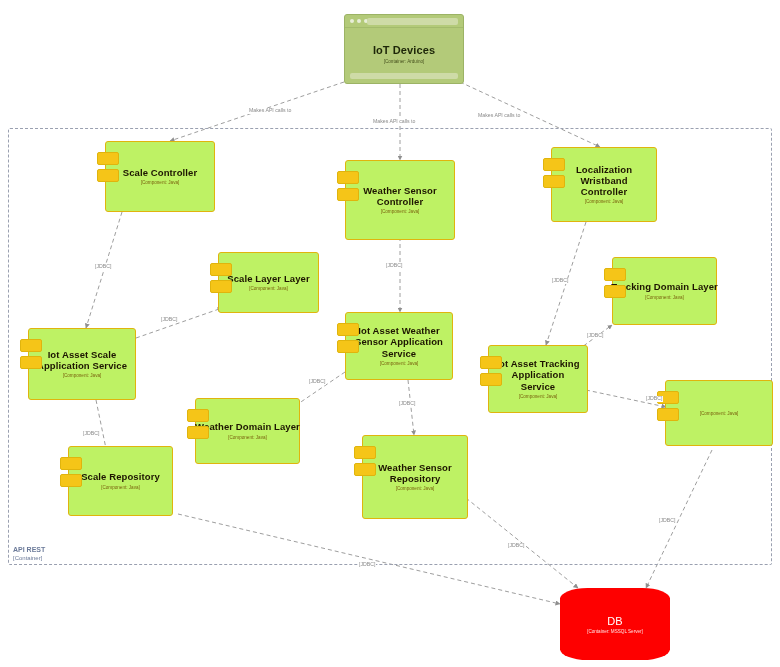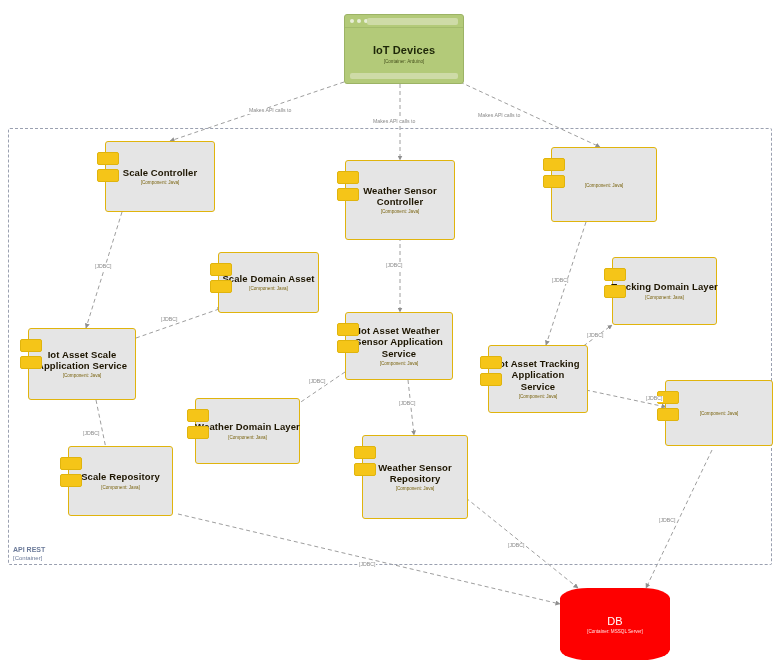--- a/index.html
+++ b/index.html
@@ -51,21 +51,21 @@
   .node .sub{
     font-size:4.6px;
     line-height:1.3;
     color:#6d5a12;
     margin-top:2px;
     white-space:nowrap;
   }
 
   
   .component{
-    background:#e5e5e5;
+    background:#bef264;
     border:1px solid #e0b40d;
     box-shadow:0 0 0 0 rgba(0,0,0,0);
   }
   .component .sub{color:#7a6410;}
   
   .tab{
     position:absolute;left:-9px;width:20px;height:11px;
     background:#f5c518;border:1px solid #e0b40d;border-radius:2px;
   }
   .tab.t1{top:10px;}
@@ -204,27 +204,28 @@
   <div class="node component" style="left:345px;top:160px;width:110px;height:80px;">
     <span class="tab t1"></span>
     <span class="tab t2"></span>
     <div class="title wrap">Weather Sensor Controller</div>
     <div class="sub">[Component: Java]</div>
   </div>
 
   <div class="node component" style="left:551px;top:147px;width:106px;height:75px;">
     <span class="tab t1"></span>
     <span class="tab t2"></span>
+    <div class="title wrap">Localization Wristband Controller</div>
     <div class="sub">[Component: Java]</div>
   </div>
 
   <div class="node component" style="left:218px;top:252px;width:101px;height:61px;">
     <span class="tab t1"></span>
     <span class="tab t2"></span>
-    <div class="title">Scale Domain Asset</div>
+    <div class="title">Scale Layer Layer</div>
     <div class="sub">[Component: Java]</div>
   </div>
 
   <div class="node component" style="left:612px;top:257px;width:105px;height:68px;">
     <span class="tab t1"></span>
     <span class="tab t2"></span>
     <div class="title">Tracking Domain Layer</div>
     <div class="sub">[Component: Java]</div>
   </div>
 

